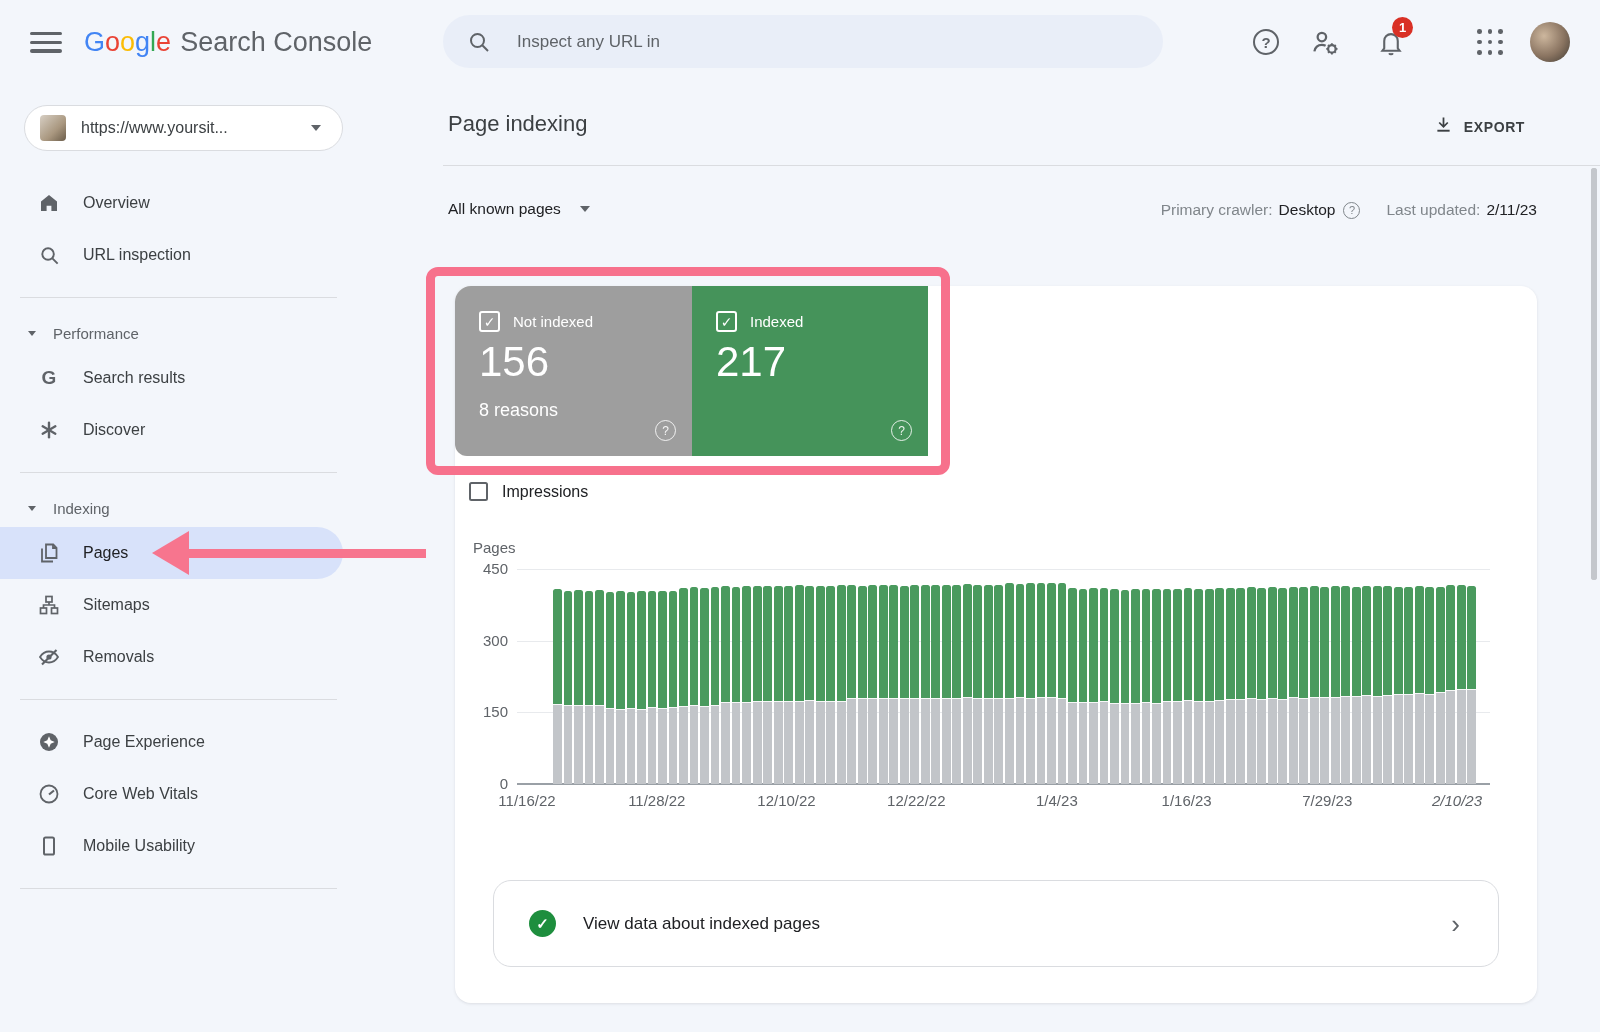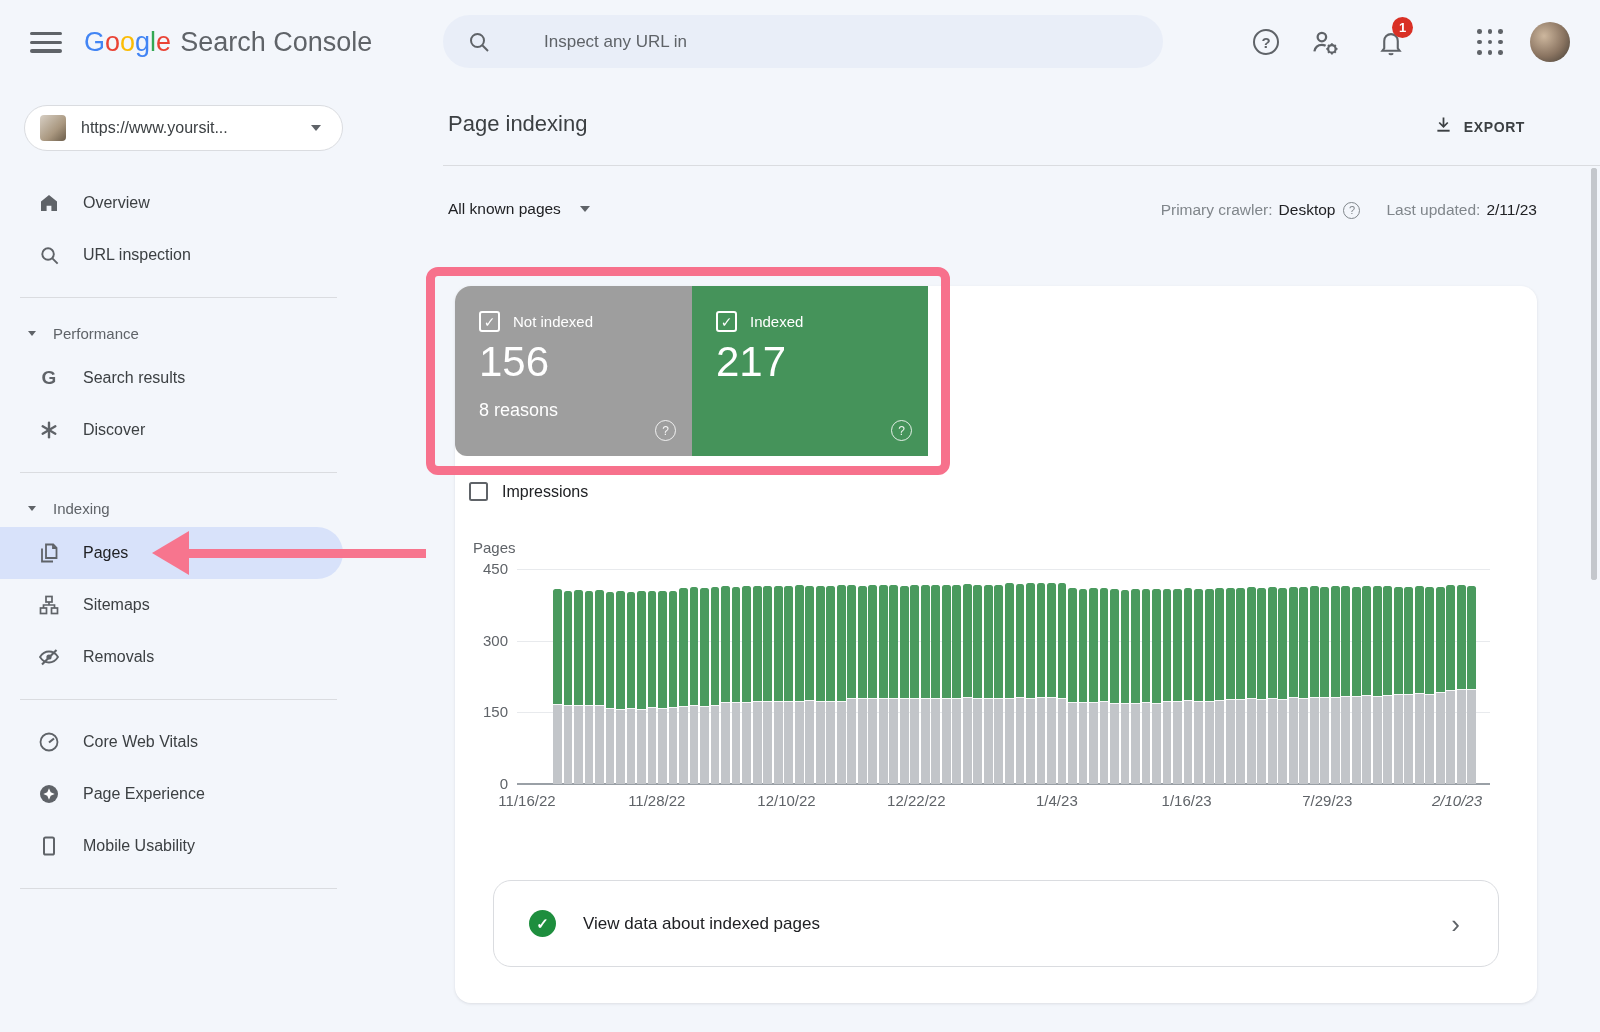--- a/index.html
+++ b/index.html
@@ -6,21 +6,21 @@
   body { font-family:"Liberation Sans", sans-serif; color:#3C4043; background:#F3F6FB; }
   .stage { position:relative; width:1600px; height:1032px; overflow:hidden; background:#F3F6FB; }
 
   
   .topbar { position:absolute; left:0; top:0; width:1600px; height:84px; }
   .hamburger { position:absolute; left:30px; top:32px; width:32px; height:20px; cursor:pointer; }
   .hamburger i { display:block; height:3.2px; background:#5F6368; border-radius:2px; margin-bottom:5.5px; }
   .logo { position:absolute; left:84px; top:0; height:84px; display:flex; align-items:center; font-size:27px; }
   .logo-word span { font-weight:500; }
   .logo-product { color:#5F6368; margin-left:9px; }
-  .searchbox { position:absolute; left:443px; top:15px; width:720px; height:53px; background:#E9EEF8; border-radius:27px; display:flex; align-items:center;gap:27px; }
+  .searchbox { position:absolute; left:443px; top:15px; width:720px; height:53px; background:#E9EEF8; border-radius:27px; display:flex; align-items:center; }
   .searchbox .s-icon { margin-left:24px; display:flex; }
   .searchbox .s-ph { margin-left:26px; font-size:17px; color:#5F6368; }
   .tb-ic { position:absolute; display:flex; align-items:center; justify-content:center; cursor:pointer; }
   .help-ic { left:1253px; top:29px; width:26px; height:26px; border:2px solid #5F6368; border-radius:50%; color:#5F6368; font-size:15px; font-weight:bold; }
   .gear-ic { left:1310px; top:27px; width:30px; height:30px; }
   .bell-ic { left:1377px; top:29px; width:28px; height:28px; }
   .badge { position:absolute; left:1392px; top:17px; width:21px; height:21px; background:#D93025; border-radius:50%; color:#fff; font-size:13px; font-weight:bold; display:flex; align-items:center; justify-content:center; }
   .grid-ic { left:1477px; top:29px; width:26px; height:26px; display:grid; grid-template-columns:repeat(3,1fr); gap:5.5px; }
   .grid-ic b { width:4.6px; height:4.6px; border-radius:50%; background:#5F6368; }
   .avatar { position:absolute; left:1530px; top:22px; width:40px; height:40px; border-radius:50%; background:radial-gradient(circle at 35% 35%, #cdb79e, #8a7461 55%, #3f3a33); cursor:pointer; }
@@ -232,35 +232,35 @@
               <path d="M3 12s3.5-5.5 9-5.5S21 12 21 12s-3.5 5.5-9 5.5S3 12 3 12z"></path>
               <circle cx="12" cy="12" r="2.6" fill="#5F6368" stroke="none"></circle>
               <line x1="5" y1="19.5" x2="19.5" y2="5" stroke-width="2.2"></line>
             </svg>
           </span>
           <span class="nav-label">Removals</span>
         </div>
         <div class="sep"></div>
         <div class="nav-item">
           <span class="nav-ic">
+            <svg viewBox="0 0 24 24" width="24" height="24">
+              <circle cx="12" cy="12" r="9" fill="#5F6368"></circle>
+              <path d="M12 6.3l1.7 4L17.7 12l-4 1.7L12 17.7l-1.7-4L6.3 12l4-1.7z" fill="#FFF"></path>
+            </svg>
+          </span>
+          <span class="nav-label">Page Experience</span>
+        </div>
+        <div class="nav-item">
+          <span class="nav-ic">
             <svg viewBox="0 0 24 24" width="24" height="24" fill="none" stroke="#5F6368" stroke-width="1.8">
               <circle cx="12" cy="12" r="8.5"></circle>
               <line x1="12" y1="12.5" x2="17" y2="8.5" stroke-width="2.2"></line>
             </svg>
           </span>
           <span class="nav-label">Core Web Vitals</span>
-        </div>
-        <div class="nav-item">
-          <span class="nav-ic">
-            <svg viewBox="0 0 24 24" width="24" height="24">
-              <circle cx="12" cy="12" r="9" fill="#5F6368"></circle>
-              <path d="M12 6.3l1.7 4L17.7 12l-4 1.7L12 17.7l-1.7-4L6.3 12l4-1.7z" fill="#FFF"></path>
-            </svg>
-          </span>
-          <span class="nav-label">Page Experience</span>
         </div>
         <div class="nav-item">
           <span class="nav-ic">
             <svg viewBox="0 0 24 24" width="24" height="24" fill="none" stroke="#5F6368" stroke-width="2">
               <rect x="7" y="3.5" width="10" height="17" rx="1.6"></rect>
             </svg>
           </span>
           <span class="nav-label">Mobile Usability</span>
         </div>
         <div class="sep"></div>

